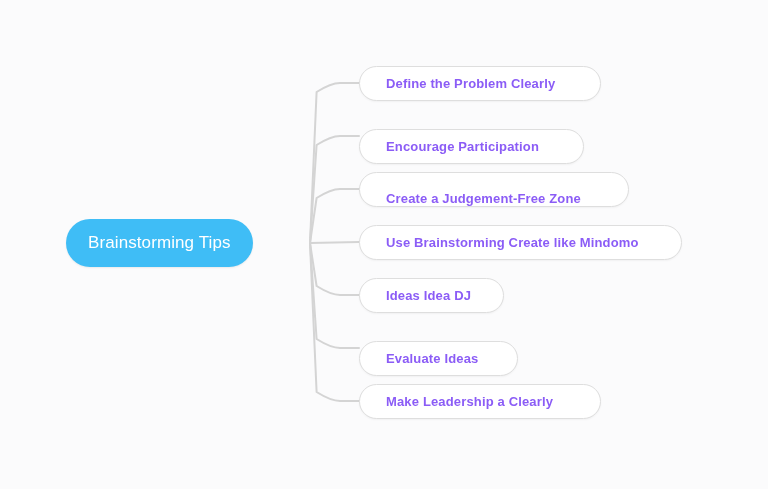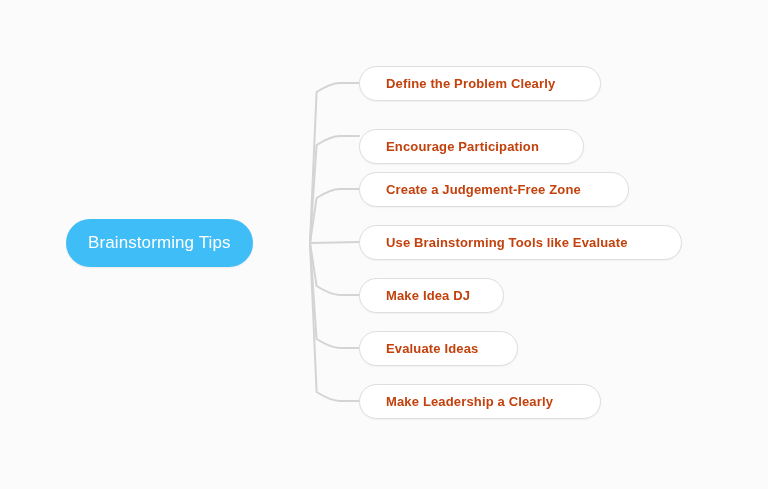--- a/index.html
+++ b/index.html
@@ -57,21 +57,21 @@
   }
 
   
   .child-node {
     height: 35px;
     left: 359px;
     padding: 0 26px;
     border-radius: 18px;
     background: #ffffff;
     border: 1px solid #dedede;
-    color: #c2410c;
+    color: #8b5cf6;
     font-size: 13px;
     font-weight: bold;
     letter-spacing: 0.15px;
     box-shadow: 0 1px 2px rgba(0,0,0,0.045);
   }
 
   .child-node .label {
     display: block;
   }
 </style>
@@ -93,28 +93,28 @@
   <div class="node" id="root-node">
     <span class="label">Brainstorming Tips</span>
   </div>
 
 <div class="node child-node" style="top: 66px; width: 242px;">
       <span class="label">Define the Problem Clearly</span>
     </div>
     <div class="node child-node" style="top: 129px; width: 225px;">
       <span class="label">Encourage Participation</span>
     </div>
-    <div class="node child-node" style="top: 172px; width: 270px;">
+    <div class="node child-node" style="top: 172px; width: 270px; align-items: flex-end;">
       <span class="label">Create a Judgement-Free Zone</span>
     </div>
     <div class="node child-node" style="top: 225px; width: 323px;">
-      <span class="label">Use Brainstorming Tools like Evaluate</span>
+      <span class="label">Use Brainstorming Create like Mindomo</span>
     </div>
     <div class="node child-node" style="top: 278px; width: 145px;">
-      <span class="label">Make Idea DJ</span>
+      <span class="label">Ideas Idea DJ</span>
     </div>
-    <div class="node child-node" style="top: 331px; width: 159px;">
+    <div class="node child-node" style="top: 341px; width: 159px;">
       <span class="label">Evaluate Ideas</span>
     </div>
     <div class="node child-node" style="top: 384px; width: 242px;">
       <span class="label">Make Leadership a Clearly</span>
     </div>
   </div>
 
 </body></html>

